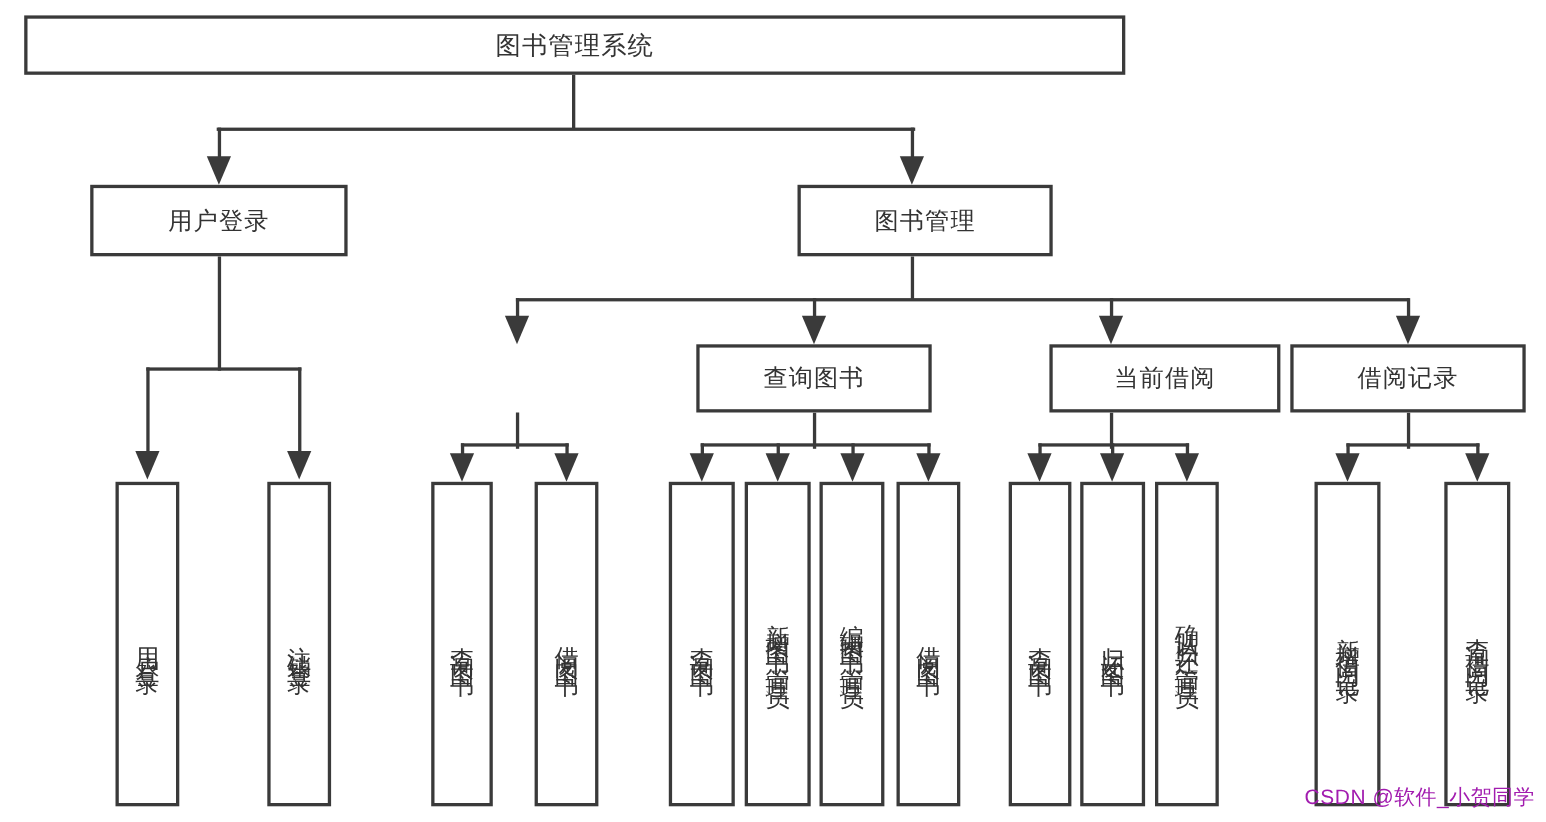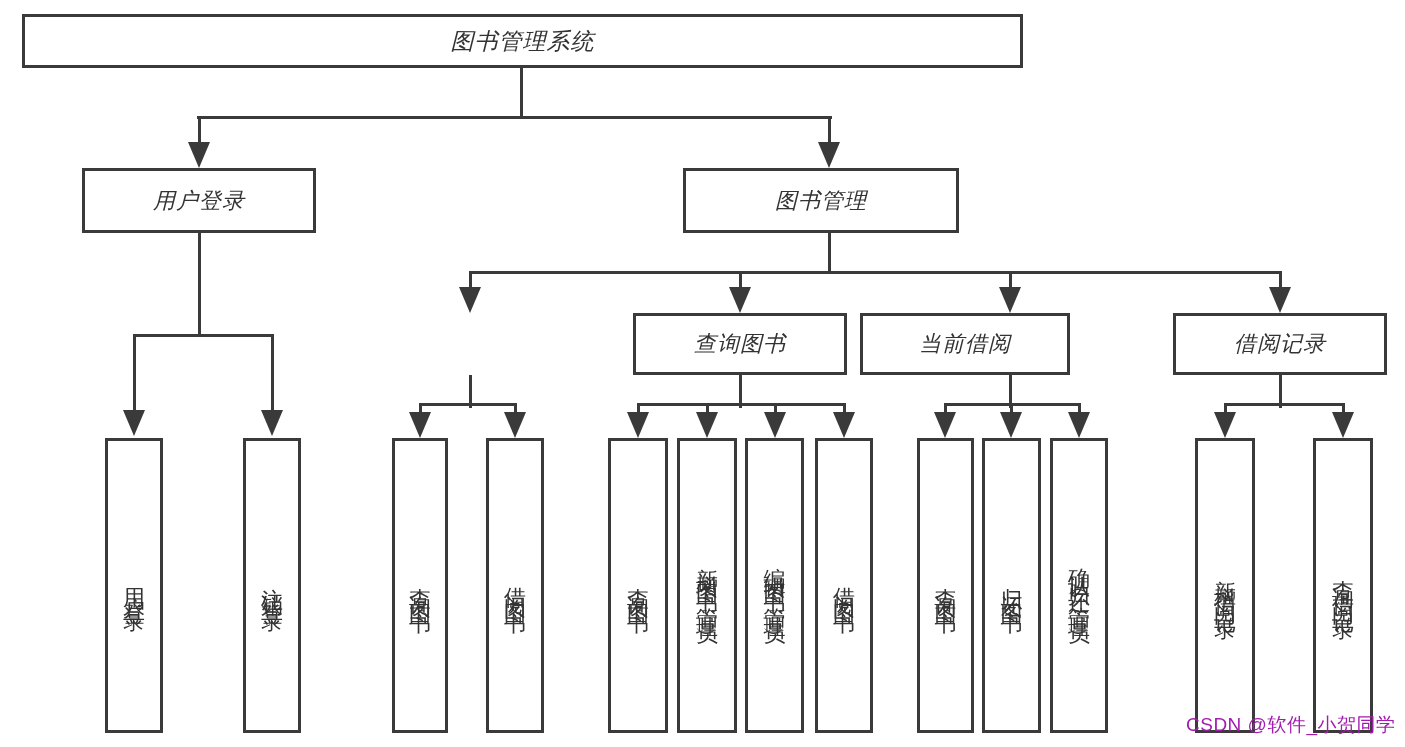--- a/index.html
+++ b/index.html
@@ -21,21 +21,20 @@
     background:#ffffff;
     color:var(--text);
     display:flex;
     align-items:center;
     justify-content:center;
   }
   .node.h{
     font-size:22px;
     letter-spacing:1px;
     white-space:nowrap;
-    font-style:italic;
   }
   .node.root{font-size:23px;}
   .node.v{
     writing-mode:vertical-rl;
     text-orientation:mixed;
     font-size:22px;
     letter-spacing:8px;
     line-height:1;
   }
   .hline,.vline{position:absolute;background:var(--line);}
@@ -117,24 +116,24 @@
   <div class="vline" style="left:1279px;top:375px;height:33px"></div>
   <div class="hline" style="left:1224px;top:403px;width:121px"></div>
   <div class="vline" style="left:1224px;top:403px;height:12px"></div>
   <div class="arr" style="left:1214px;top:412px"></div>
   <div class="vline" style="left:1342px;top:403px;height:12px"></div>
   <div class="arr" style="left:1332px;top:412px"></div>
 
   <div class="node h root" style="left:22px;top:14px;width:1001px;height:54px">图书管理系统</div>
 
   <div class="node h" style="left:82px;top:168px;width:234px;height:65px">用户登录</div>
-  <div class="node h" style="left:683px;top:168px;width:276px;height:65px">图书管理</div>
+  <div class="node h" style="left:725px;top:168px;width:232px;height:65px">图书管理</div>
 
   <div class="node h" style="left:633px;top:313px;width:214px;height:62px">查询图书</div>
-  <div class="node h" style="left:860px;top:313px;width:210px;height:62px">当前借阅</div>
+  <div class="node h" style="left:954px;top:313px;width:210px;height:62px">当前借阅</div>
   <div class="node h" style="left:1173px;top:313px;width:214px;height:62px">借阅记录</div>
 
   <div class="node v" style="left:105px;top:438px;width:58px;height:295px">用户登录</div>
   <div class="node v" style="left:243px;top:438px;width:58px;height:295px">注销登录</div>
 
   <div class="node v" style="left:392px;top:438px;width:56px;height:295px">查询图书</div>
   <div class="node v" style="left:486px;top:438px;width:58px;height:295px">借阅图书</div>
 
   <div class="node v" style="left:608px;top:438px;width:60px;height:295px">查询图书</div>
   <div class="node v" style="left:677px;top:438px;width:60px;height:295px">新增图书（管理员）</div>

